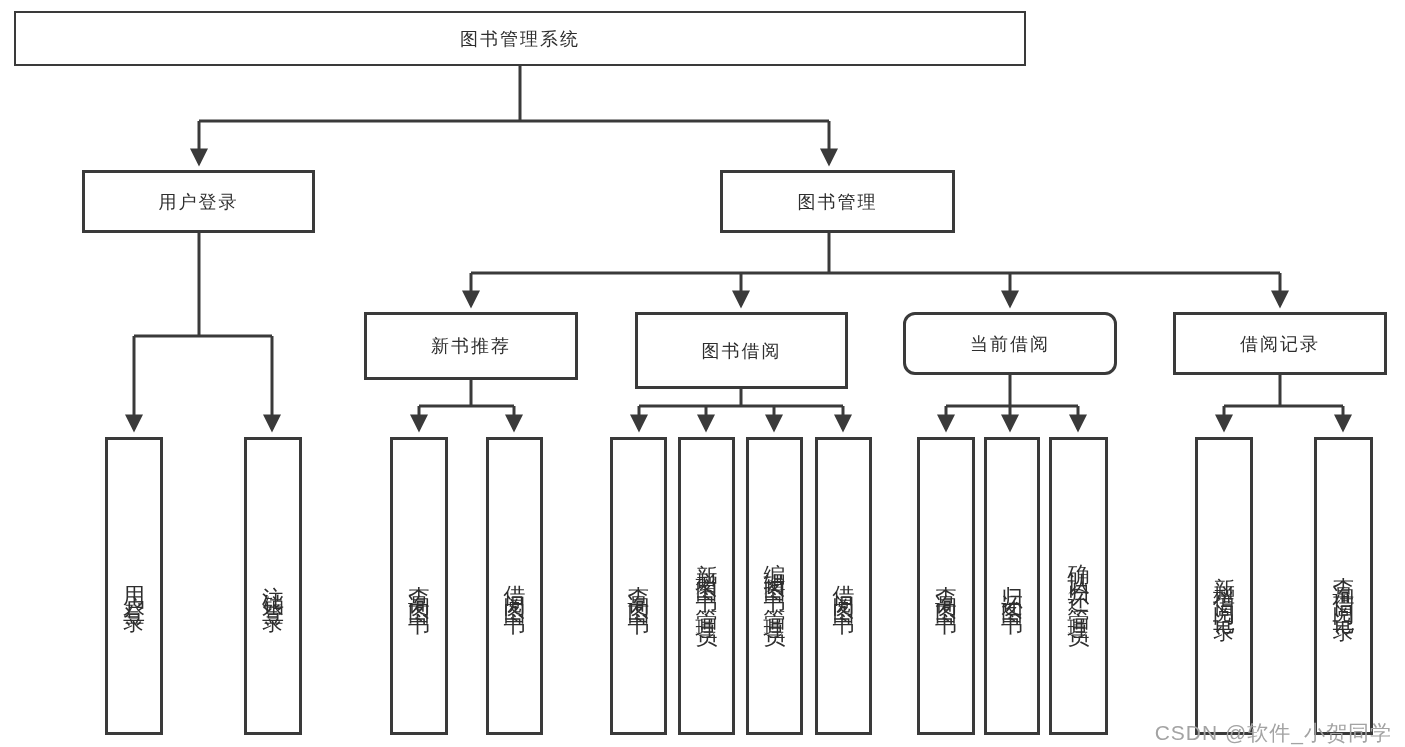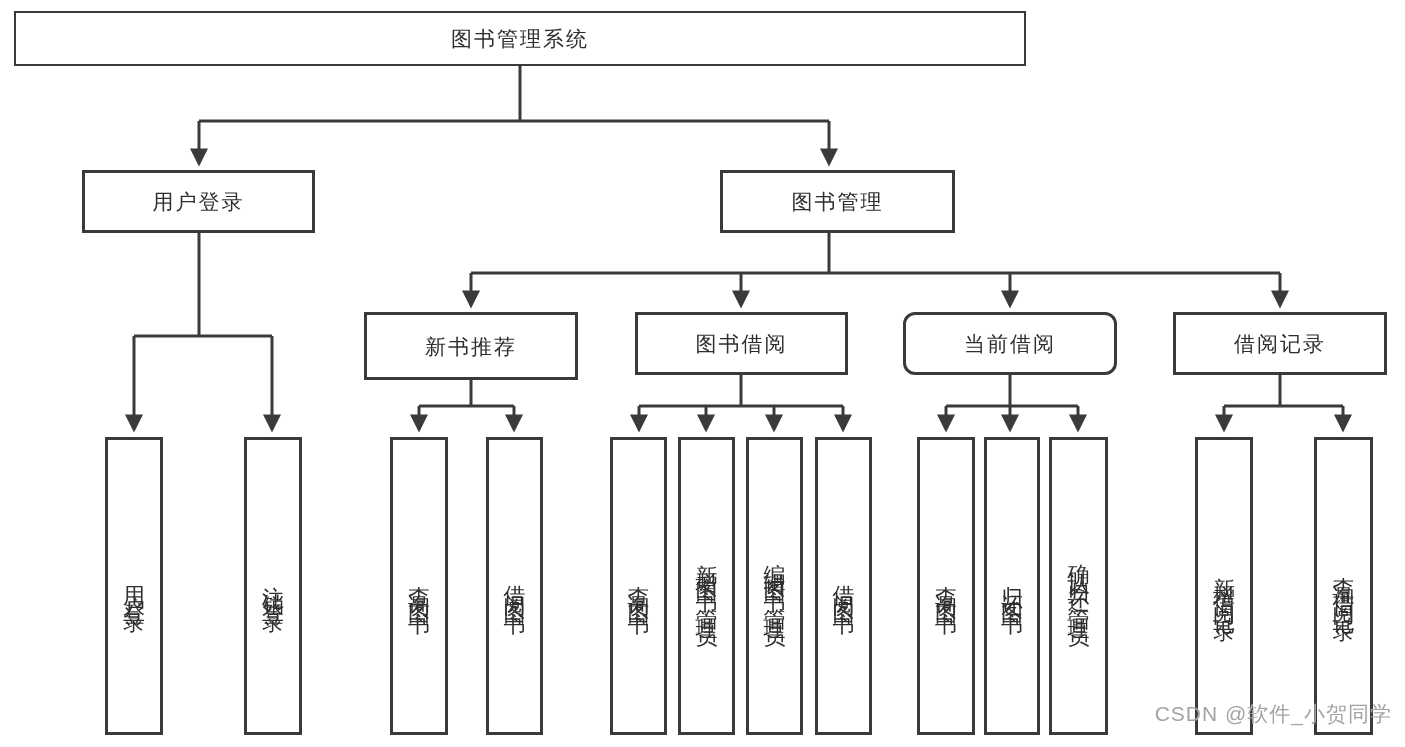--- a/index.html
+++ b/index.html
@@ -32,35 +32,35 @@
     box-sizing:border-box;
     background:var(--box-bg);
     border:3px solid var(--line);
     display:flex;align-items:center;justify-content:center;
     color:var(--text);
     z-index:2;
     text-align:center;
   }
   .box.root{border-width:2px;}
   .hlabel{
-    font-size:21px;
+    font-size:18px;
     letter-spacing:2px;
     line-height:1;
     white-space:nowrap;
   }
   .leaf .vlabel{
     writing-mode:vertical-rl;
     text-orientation:mixed;
     font-size:22px;
     letter-spacing:9px;
     line-height:1;
   }
   .watermark{
     position:absolute;
-    top:700px;right:13px;
+    top:719px;right:13px;
     z-index:3;
     font-size:21px;
     color:var(--wm);
     letter-spacing:1px;
     white-space:nowrap;
   }
 </style>
 </head>
 <body>
 
@@ -110,21 +110,21 @@
   <div class="box" style="left:82px;top:170px;width:233px;height:63px;">
     <span class="hlabel">用户登录</span>
   </div>
   <div class="box" style="left:712px;top:170px;width:235px;height:63px;margin-left:8px;">
     <span class="hlabel">图书管理</span>
   </div>
 
   <div class="box" style="left:364px;top:312px;width:214px;height:68px;">
     <span class="hlabel">新书推荐</span>
   </div>
-  <div class="box" style="left:635px;top:312px;width:213px;height:63px;">
+  <div class="box" style="left:635px;top:312px;width:213px;height:77px;">
     <span class="hlabel">图书借阅</span>
   </div>
   <div class="box" style="left:903px;top:312px;width:214px;height:63px;border-radius:12px;">
     <span class="hlabel">当前借阅</span>
   </div>
   <div class="box" style="left:1173px;top:312px;width:214px;height:63px;">
     <span class="hlabel">借阅记录</span>
   </div>
 
   <div class="box leaf" style="left:105px;top:437px;width:58px;height:298px;">

